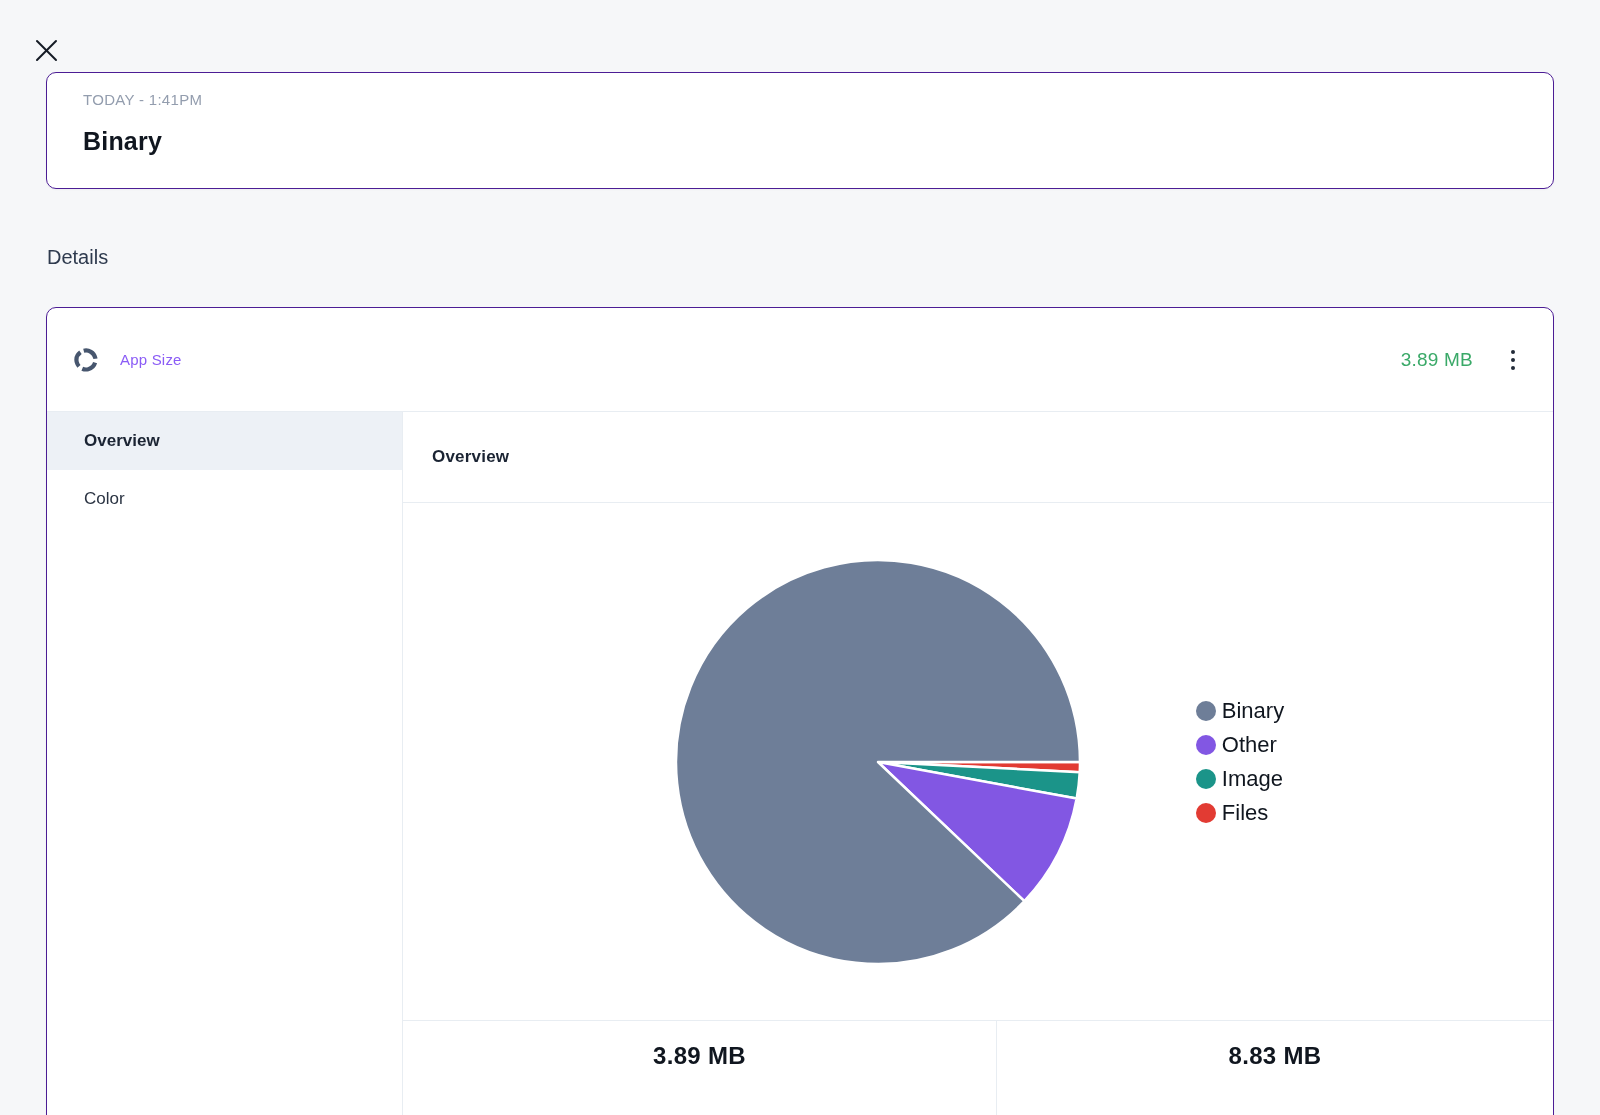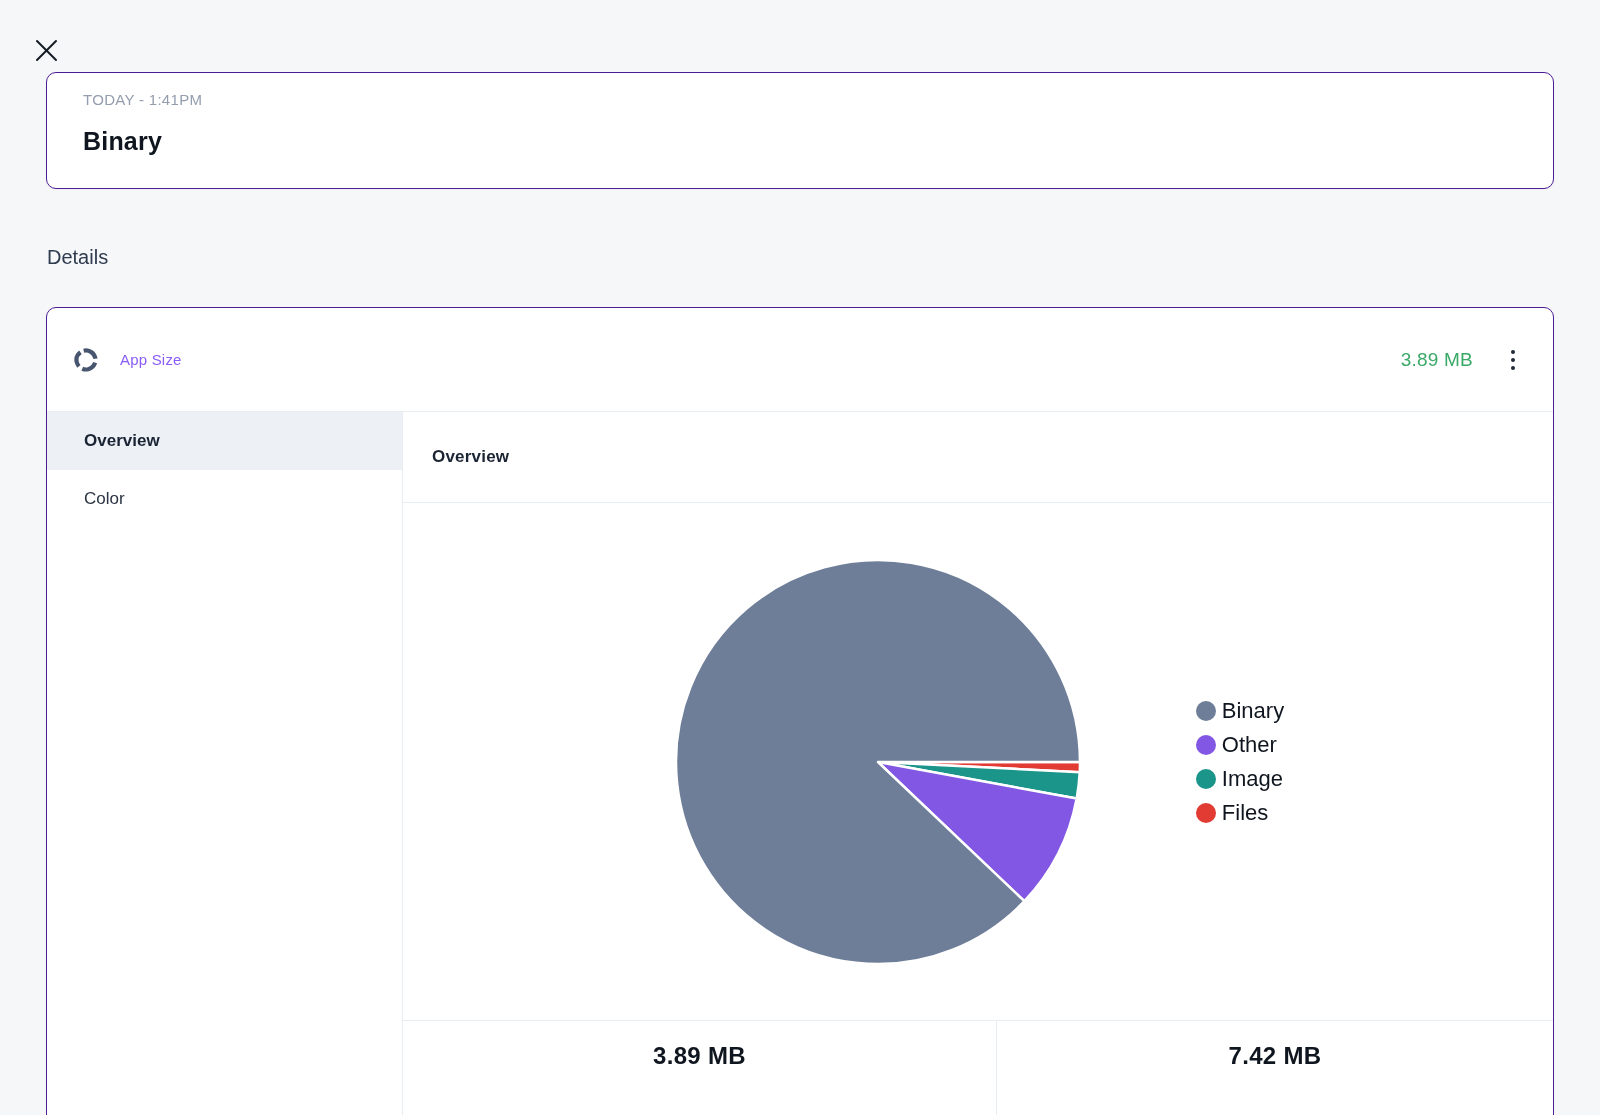--- a/index.html
+++ b/index.html
@@ -196,19 +196,19 @@
               <span>Files</span>
             </li>
           </ul>
       </div>
 
       <div class="stats-row">
         <div class="stat-cell first">
           <span class="stat-value">3.89 MB</span>
         </div>
         <div class="stat-cell second">
-          <span class="stat-value">7.42 MB</span>
+          <span class="stat-value">8.83 MB</span>
         </div>
       </div>
     </div>
 
   </div>
 </section>
 
 </body></html>

